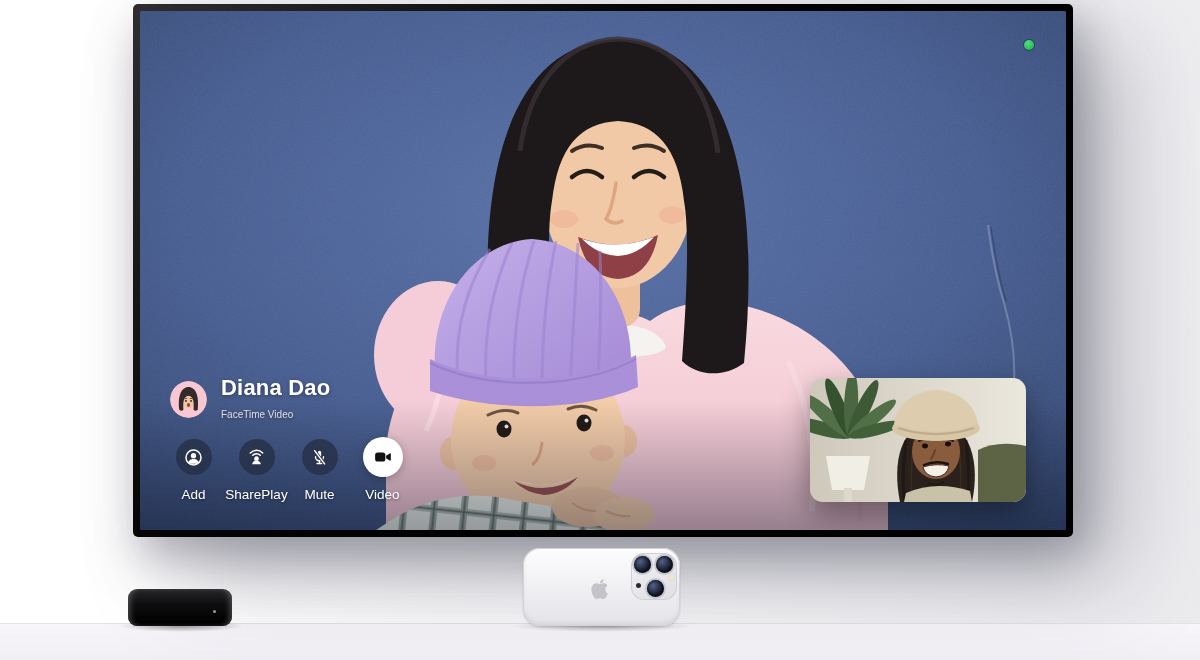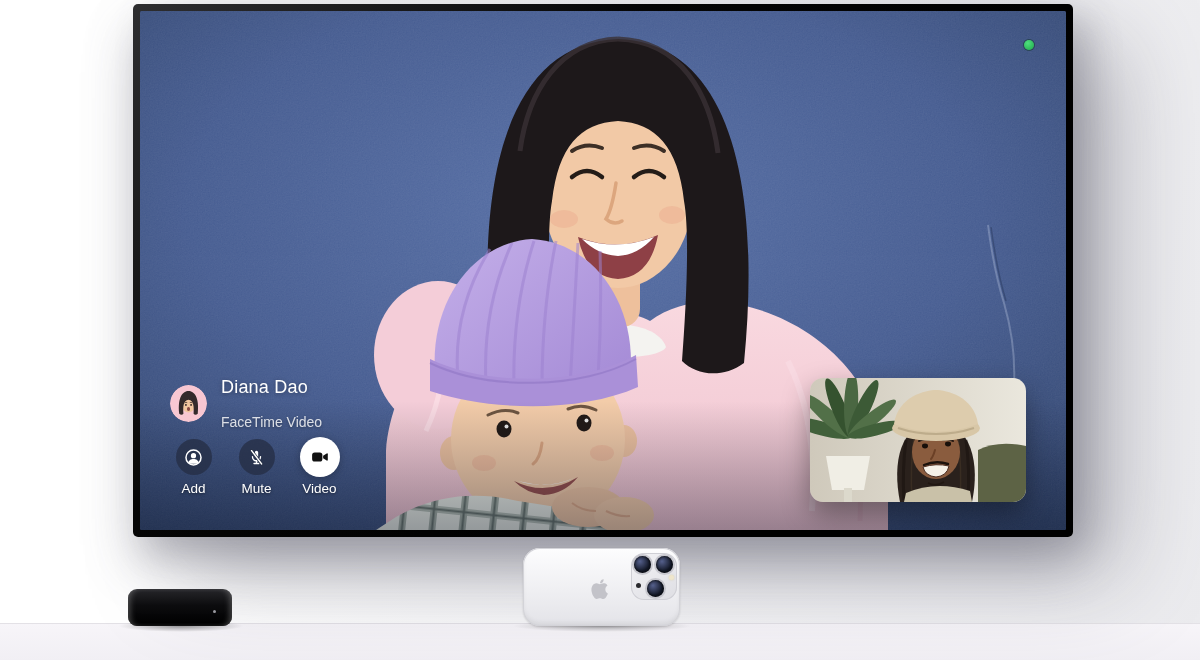--- a/index.html
+++ b/index.html
@@ -13,33 +13,33 @@
   .tv{position:absolute;left:133px;top:4px;width:940px;height:533px;border-radius:5px;
     background:linear-gradient(135deg,#2e2e30,#050505 35%,#000 70%);
     padding:7px;box-sizing:border-box;
     box-shadow:46px 38px 90px rgba(88,88,102,.38),16px 13px 34px rgba(88,88,102,.22),0 26px 50px rgba(110,110,125,.28);}
   .screen{position:relative;width:100%;height:100%;overflow:hidden;background:#32466f;border-radius:2px;}
   .scene{position:absolute;inset:0;width:100%;height:100%;display:block;}
   
   .caller-info{position:absolute;left:30px;top:365px;display:flex;align-items:center;gap:14px;}
   .avatar{width:37px;height:37px;border-radius:50%;overflow:hidden;flex:0 0 auto;}
   .avatar svg{display:block;width:100%;height:100%;}
-  .caller-name{color:#fff;font-size:18px;font-weight:400;letter-spacing:.2px;line-height:23px;
+  .caller-name{color:#fff;font-size:22px;font-weight:700;letter-spacing:.2px;line-height:23px;
     text-shadow:0 1px 4px rgba(0,0,0,.35);}
-  .caller-sub{color:rgba(255,255,255,.82);font-size:14px;line-height:16px;margin-top:15px;
+  .caller-sub{color:rgba(255,255,255,.82);font-size:10px;line-height:16px;margin-top:8px;
     text-shadow:0 1px 3px rgba(0,0,0,.35);}
   
   .controls{position:absolute;left:22px;top:423px;display:flex;}
   .ctrl{width:63px;display:flex;flex-direction:column;align-items:center;cursor:pointer;}
   .icon-slot{height:46px;display:flex;align-items:center;justify-content:center;}
   .circle{border-radius:50%;display:flex;align-items:center;justify-content:center;}
   .circle.dark{width:36px;height:36px;background:rgba(36,45,66,.74);}
   .circle.white{width:40px;height:40px;background:#ffffff;box-shadow:0 2px 8px rgba(0,0,0,.25);}
   .circle.red{width:46px;height:46px;background:#fb4a3f;box-shadow:0 2px 10px rgba(0,0,0,.3);}
-  .lbl{margin-top:1px;color:#fff;font-size:13.5px;white-space:nowrap;text-shadow:0 1px 3px rgba(0,0,0,.5);}
+  .lbl{margin-top:7px;color:#fff;font-size:13.5px;white-space:nowrap;text-shadow:0 1px 3px rgba(0,0,0,.5);}
   .lbl.bold{font-weight:700;}
   
   .pip{position:absolute;left:670px;top:367px;width:216px;height:124px;border-radius:13px;
     overflow:hidden;box-shadow:0 12px 28px rgba(0,0,0,.38);cursor:pointer;}
   .pip svg{display:block;width:100%;height:100%;}
   .cam-dot{position:absolute;left:884px;top:29px;width:10px;height:10px;border-radius:50%;
     background:radial-gradient(circle at 38% 32%,#4fe07e,#1ea94a);box-shadow:0 0 0 1px rgba(8,46,20,.45);}
   
   .atv{position:absolute;left:128px;top:589px;width:104px;height:37px;border-radius:9px;
     background:linear-gradient(180deg,#26262a 0%,#0c0c0e 45%,#000 100%);
@@ -204,20 +204,33 @@
                   </defs>
               <circle cx="12" cy="12" r="8.6" stroke="#fff" stroke-width="1.7" fill="none"></circle>
               <circle cx="12" cy="9.9" r="3" fill="#fff"></circle>
               <path d="M5.6 19 C6.4 15 9 13.7 12 13.7 C15 13.7 17.6 15 18.4 19 Z" fill="#fff" clip-path="url(#addClip)"></path>
             </svg>
           </div>
             </div>
           <div class="lbl">Add</div>
         </div>
 
+        <div class="ctrl">
+          <div class="icon-slot">
+              <div class="circle dark">
+            <svg width="21" height="21" viewBox="0 0 24 24">
+              <circle cx="12" cy="13.4" r="2.7" fill="#fff"></circle>
+              <path d="M6.9 19.6 C7.7 16.6 9.6 15.3 12 15.3 C14.4 15.3 16.3 16.6 17.1 19.6 Z" fill="#fff"></path>
+              <path d="M7.7 9.5 A6.1 6.1 0 0 1 16.3 9.5" stroke="#fff" stroke-width="1.7" fill="none" stroke-linecap="round"></path>
+              <path d="M4.9 6.8 A10 10 0 0 1 19.1 6.8" stroke="#fff" stroke-width="1.7" fill="none" stroke-linecap="round"></path>
+            </svg>
+          </div>
+            </div>
+          <div class="lbl">SharePlay</div>
+        </div>
 
         <div class="ctrl">
           <div class="icon-slot">
               <div class="circle dark">
             <svg width="21" height="21" viewBox="0 0 24 24">
               <rect x="10.1" y="4.4" width="3.8" height="8.4" rx="1.9" fill="#fff"></rect>
               <path d="M7.4 11.2 a4.6 4.6 0 0 0 9.2 0" stroke="#fff" stroke-width="1.6" fill="none" stroke-linecap="round"></path>
               <line x1="12" y1="16.2" x2="12" y2="18.5" stroke="#fff" stroke-width="1.6" stroke-linecap="round"></line>
               <line x1="9.2" y1="18.8" x2="14.8" y2="18.8" stroke="#fff" stroke-width="1.6" stroke-linecap="round"></line>
               <line x1="6.4" y1="4.2" x2="17.8" y2="19.3" stroke="#2a3347" stroke-width="3.4" stroke-linecap="round"></line>

